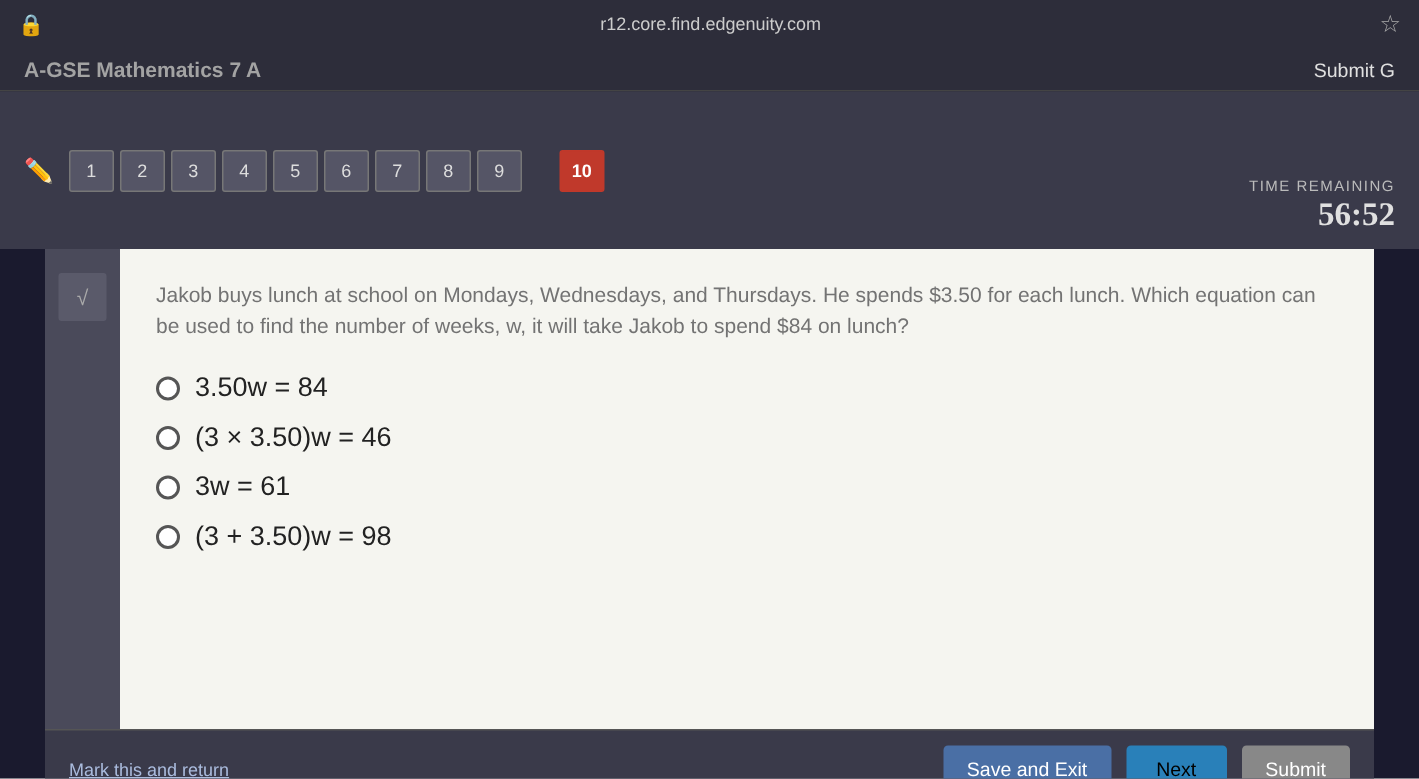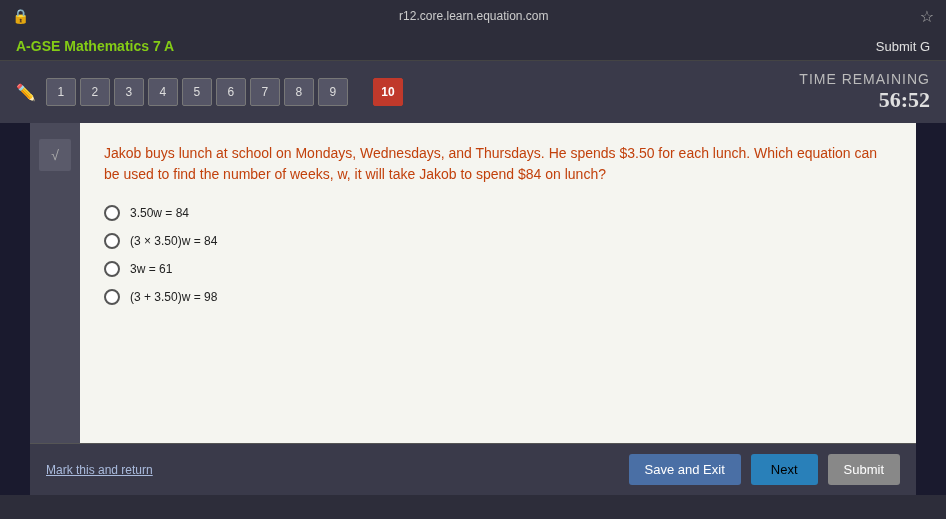--- a/index.html
+++ b/index.html
@@ -41,21 +41,21 @@
     
     .app-header {
       background: #2d2d3a;
       padding: 6px 16px;
       display: flex;
       justify-content: space-between;
       align-items: center;
       border-bottom: 1px solid #444;
     }
     .app-title {
-      color: #84cc16;
+      color: #a3a3a3;
       font-size: 14px;
       font-weight: bold;
     }
     .user-name {
       color: #e0e0e0;
       font-size: 13px;
     }
 
     
     .nav-bar {
@@ -94,23 +94,24 @@
       border-color: #c0392b;
       color: white;
       font-weight: bold;
       margin-left: 21px;
     }
     .time-block {
       text-align: right;
       color: #e0e0e0;
     }
     .time-label {
-      font-size: 14px;
+      font-size: 10px;
       letter-spacing: 1px;
       color: #bbb;
+      margin-top: 48px;
     }
     .time-value {
       font-size: 22px;
       font-weight: bold;
       color: #e0e0e0;
       font-family: Liberation Serif, serif;
     }
 
     
     .main-content {
@@ -143,21 +144,21 @@
     }
 
     
     .question-panel {
       flex: 1;
       background: #f5f5f0;
       padding: 20px 24px;
       overflow-y: auto;
     }
     .question-text {
-      color: #c2410c;
+      color: #737373;
       font-size: 14px;
       line-height: 1.5;
       margin-bottom: 20px;
     }
     .options-list {
       list-style: none;
       display: flex;
       flex-direction: column;
       gap: 12px;
     }
@@ -171,21 +172,21 @@
       width: 16px;
       height: 16px;
       border-radius: 50%;
       border: 2px solid #555;
       background: white;
       flex-shrink: 0;
       cursor: pointer;
     }
     .option-text {
       color: #222;
-      font-size: 12px;
+      font-size: 18px;
     }
 
     
     .footer-bar {
       background: #3a3a4a;
       margin: 0 30px;
       padding: 10px 16px;
       display: flex;
       align-items: center;
       justify-content: space-between;
@@ -233,21 +234,21 @@
     .bottom-bar {
       background: #2d2d3a;
       height: 26px;
     }
   </style>
 </head>
 <body>
 
 <div class="browser-bar">
   <span class="browser-icon">🔒</span>
-  <span class="browser-url">r12.core.learn.equation.com</span>
+  <span class="browser-url">r12.core.find.edgenuity.com</span>
   <span class="browser-star">☆</span>
 </div>
 
 <div class="app-header">
   <span class="app-title">A-GSE Mathematics 7 A</span>
   <span class="user-name">Submit G</span>
 </div>
 
 <div class="nav-bar">
   <div class="nav-left">
@@ -281,21 +282,21 @@
 
   <div class="question-panel">
     <p class="question-text">Jakob buys lunch at school on Mondays, Wednesdays, and Thursdays. He spends $3.50 for each lunch. Which equation can be used to find the number of weeks, w, it will take Jakob to spend $84 on lunch?</p>
     <ul class="options-list" id="options-list">
         <li class="option-item">
           <div class="option-radio"></div>
           <span class="option-text">3.50w = 84</span>
         </li>
         <li class="option-item">
           <div class="option-radio"></div>
-          <span class="option-text">(3 × 3.50)w = 84</span>
+          <span class="option-text">(3 × 3.50)w = 46</span>
         </li>
         <li class="option-item">
           <div class="option-radio"></div>
           <span class="option-text">3w = 61</span>
         </li>
         <li class="option-item">
           <div class="option-radio"></div>
           <span class="option-text">(3 + 3.50)w = 98</span>
         </li>
       </ul>

